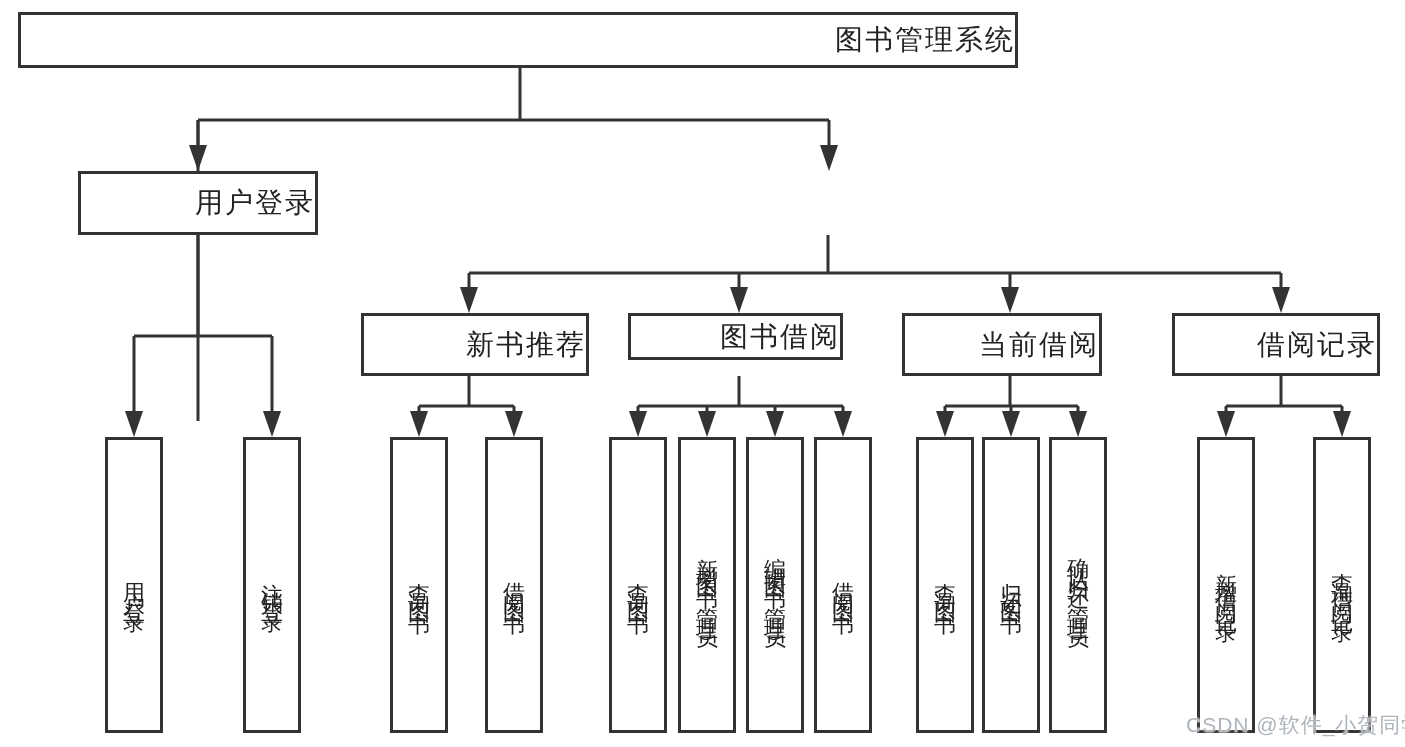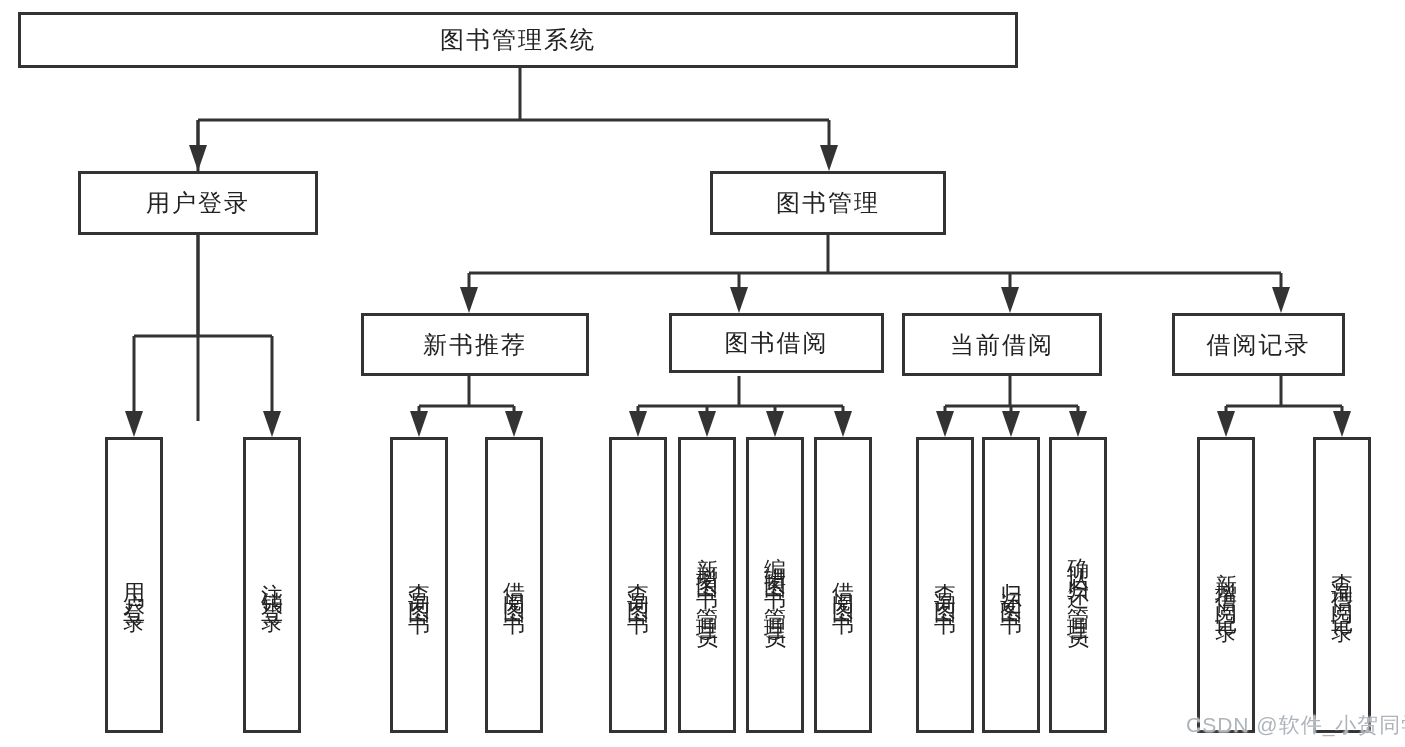--- a/index.html
+++ b/index.html
@@ -5,21 +5,21 @@
   html,body{margin:0;padding:0;background:#ffffff;}
   .stage{
     position:relative;width:1405px;height:747px;background:#ffffff;
     font-family:"Liberation Sans",sans-serif;color:#222;overflow:hidden;
   }
   .wires{position:absolute;left:0;top:0;z-index:1;}
   .box{
     position:absolute;box-sizing:border-box;border:3px solid #333;background:#fff;
     display:flex;align-items:center;justify-content:center;text-align:center;z-index:2;
   }
-  .box.h{font-size:24px;letter-spacing:2px;}
+  .box.h{font-size:28px;letter-spacing:2px;justify-content:flex-end;}
   .box.v span{
     writing-mode:vertical-rl;text-orientation:mixed;
     font-size:22px;letter-spacing:10px;line-height:1;
   }
   .watermark{
     position:absolute;left:1186px;top:711px;z-index:5;white-space:nowrap;
     font-size:21px;letter-spacing:1px;color:#aeb4bb;
     text-shadow:0 0 3px #fff,0 0 2px #fff;
   }
 </style>
@@ -70,34 +70,31 @@
     </g>
   </svg>
 
   <div class="box h" style="left:18px;top:12px;width:1000px;height:56px">
     <span>图书管理系统</span>
   </div>
 
   <div class="box h" style="left:78px;top:171px;width:240px;height:64px">
     <span>用户登录</span>
   </div>
-  <div class="box h" style="left:710px;top:171px;width:236px;height:64px">
-    <span>图书管理</span>
-  </div>
 
   <div class="box h" style="left:361px;top:313px;width:228px;height:63px">
     <span>新书推荐</span>
   </div>
-  <div class="box h" style="left:669px;top:313px;width:215px;height:60px">
+  <div class="box h" style="left:628px;top:313px;width:215px;height:47px">
     <span>图书借阅</span>
   </div>
   <div class="box h" style="left:902px;top:313px;width:200px;height:63px">
     <span>当前借阅</span>
   </div>
-  <div class="box h" style="left:1172px;top:313px;width:173px;height:63px">
+  <div class="box h" style="left:1172px;top:313px;width:208px;height:63px">
     <span>借阅记录</span>
   </div>
 
   <div class="box v" style="left:105px;top:437px;width:58px;height:296px">
     <span>用户登录</span>
   </div>
   <div class="box v" style="left:243px;top:437px;width:58px;height:296px">
     <span>注销登录</span>
   </div>
 

